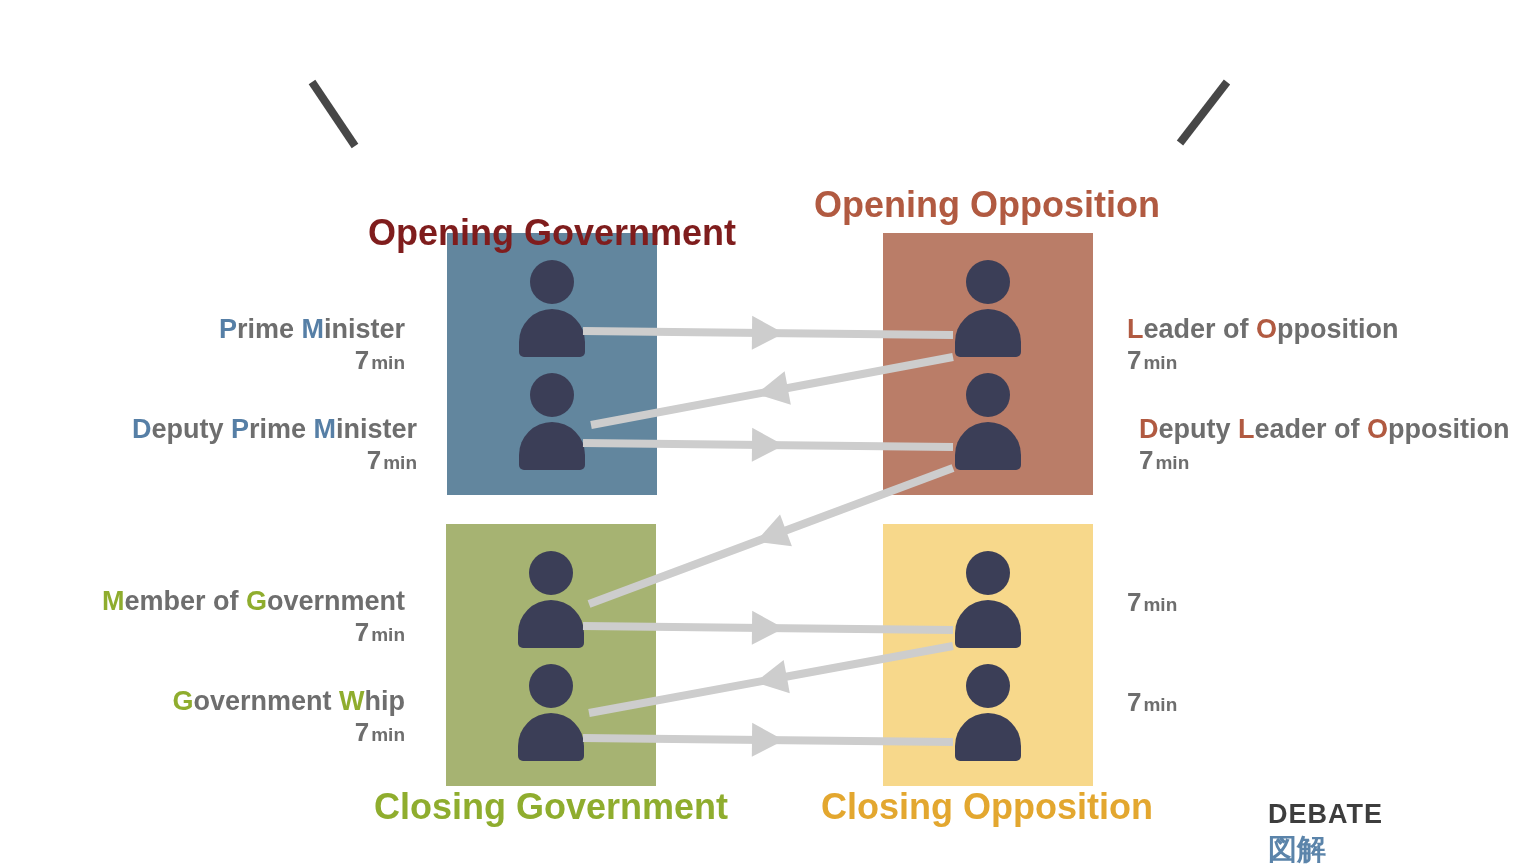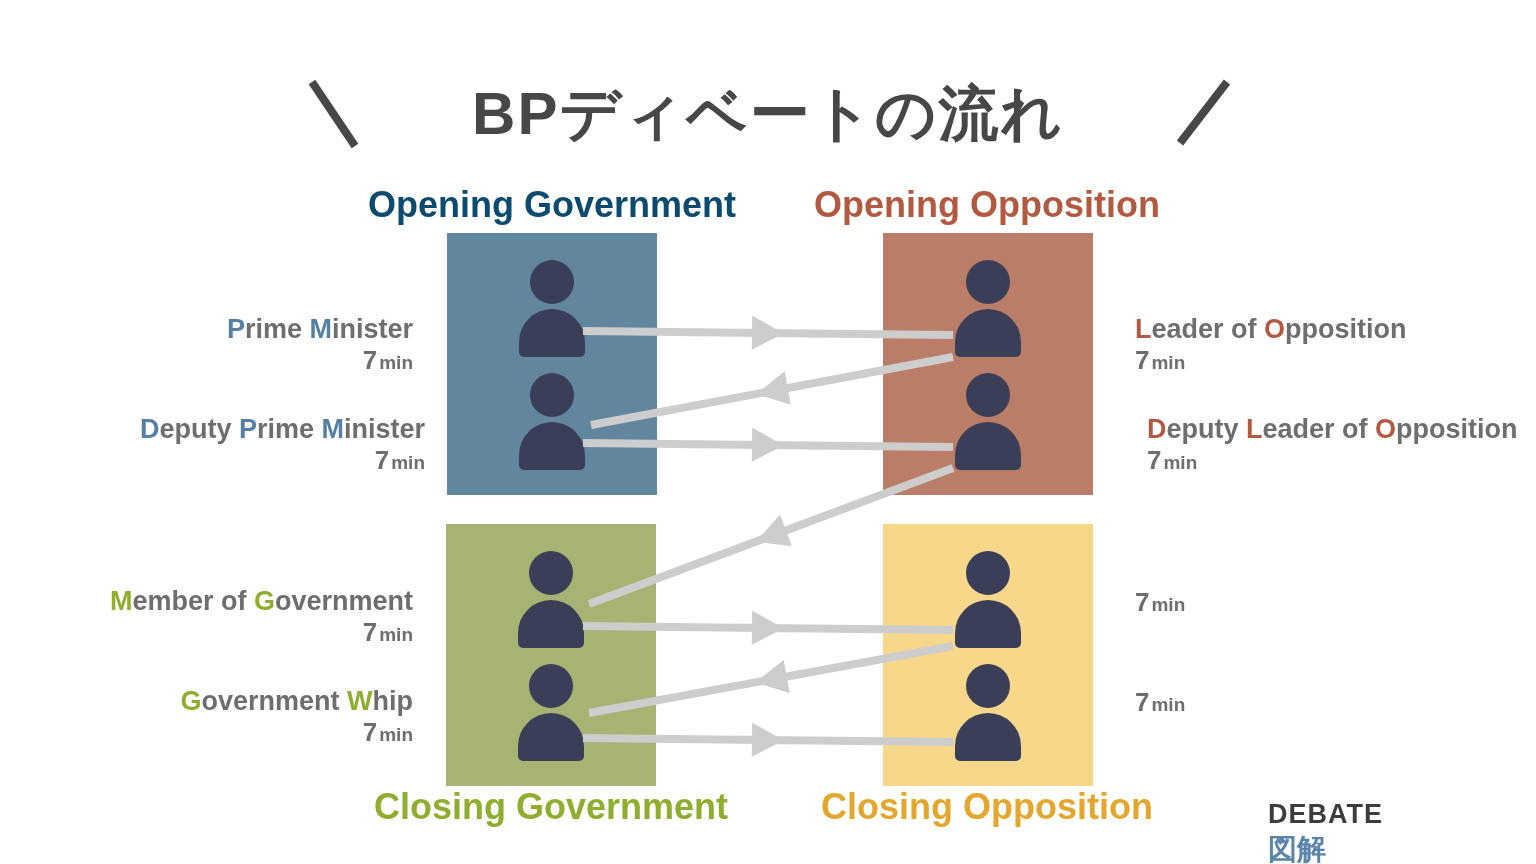--- a/index.html
+++ b/index.html
@@ -28,21 +28,21 @@
   .og-b{left:447px;top:233px;}
   .oo-b{left:883px;top:233px;}
   .cg-b{left:446px;top:524px;}
   .co-b{left:883px;top:524px;}
   .person{position:absolute;left:72px;width:66px;z-index:2;}
   .person:nth-of-type(1){top:27px;}
   .person:nth-of-type(2){top:140px;}
   .person .head{width:44px;height:44px;border-radius:50%;margin:0 auto;background:var(--person,#3b3e57);}
   .person .torso{width:66px;height:48px;margin-top:5px;border-radius:33px 33px 5px 5px;background:var(--person,#3b3e57);}
   #roles-layer{position:absolute;left:0;top:0;width:1536px;height:864px;z-index:3;pointer-events:none;}
-  .role{position:absolute;white-space:nowrap;padding-left:8px;}
+  .role{position:absolute;white-space:nowrap;}
   .role.left{left:0;width:405px;text-align:right;}
   .role.right{left:1127px;width:409px;text-align:left;}
   .r0{top:314px;}
   .r1{top:414px;margin-left:12px;}
   .r2{top:586px;}
   .r3{top:686px;}
   .role-name{font-size:27px;font-weight:700;line-height:1.12;color:var(--label,#6e6e6e);}
   .role-time{color:var(--label,#6e6e6e);margin-top:3px;line-height:1.05;}
   .t-num{font-size:26px;font-weight:700;}
   .t-unit{font-size:19px;font-weight:600;margin-left:2px;}
@@ -82,23 +82,22 @@
         <polygon points="755.2643437663587,682.3963982627856 783.6582330794316,659.8844669889705 789.813079387851,693.3227364854582" fill="#cdcdcd"></polygon>
       </g>
       <g>
         <line x1="583" y1="738" x2="953" y2="742" stroke="#cdcdcd" stroke-width="8"></line>
         <polygon points="783.9990650929055,740.1729628658693 751.8171618621084,756.8260437953429 752.1847079520805,722.8280304729185" fill="#cdcdcd"></polygon>
       </g>
       <line x1="312" y1="82" x2="355" y2="146" stroke="#474747" stroke-width="8"></line>
       <line x1="1180" y1="143" x2="1227" y2="82" stroke="#474747" stroke-width="8"></line>
     </svg>
 
-  <h1 class="title">BPディベートの流れ</h1>
 
-  <div class="team-heading og-h" style="color: #0c4a6e;">Opening Government</div>
+  <div class="team-heading og-h" style="color: #7f1d1d; margin-top: 28px;">Opening Government</div>
   <div class="team-heading oo-h" style="color: rgb(177, 90, 65);">Opening Opposition</div>
   <div class="team-heading cg-h" style="color: rgb(143, 173, 46);">Closing Government</div>
   <div class="team-heading co-h" style="color: rgb(227, 167, 47);">Closing Opposition</div>
 
   <div class="team-box og-b" style="background: rgb(98, 134, 158);">
     <div class="person">
       <div class="head"></div>
       <div class="torso"></div>
     </div>
     <div class="person">

